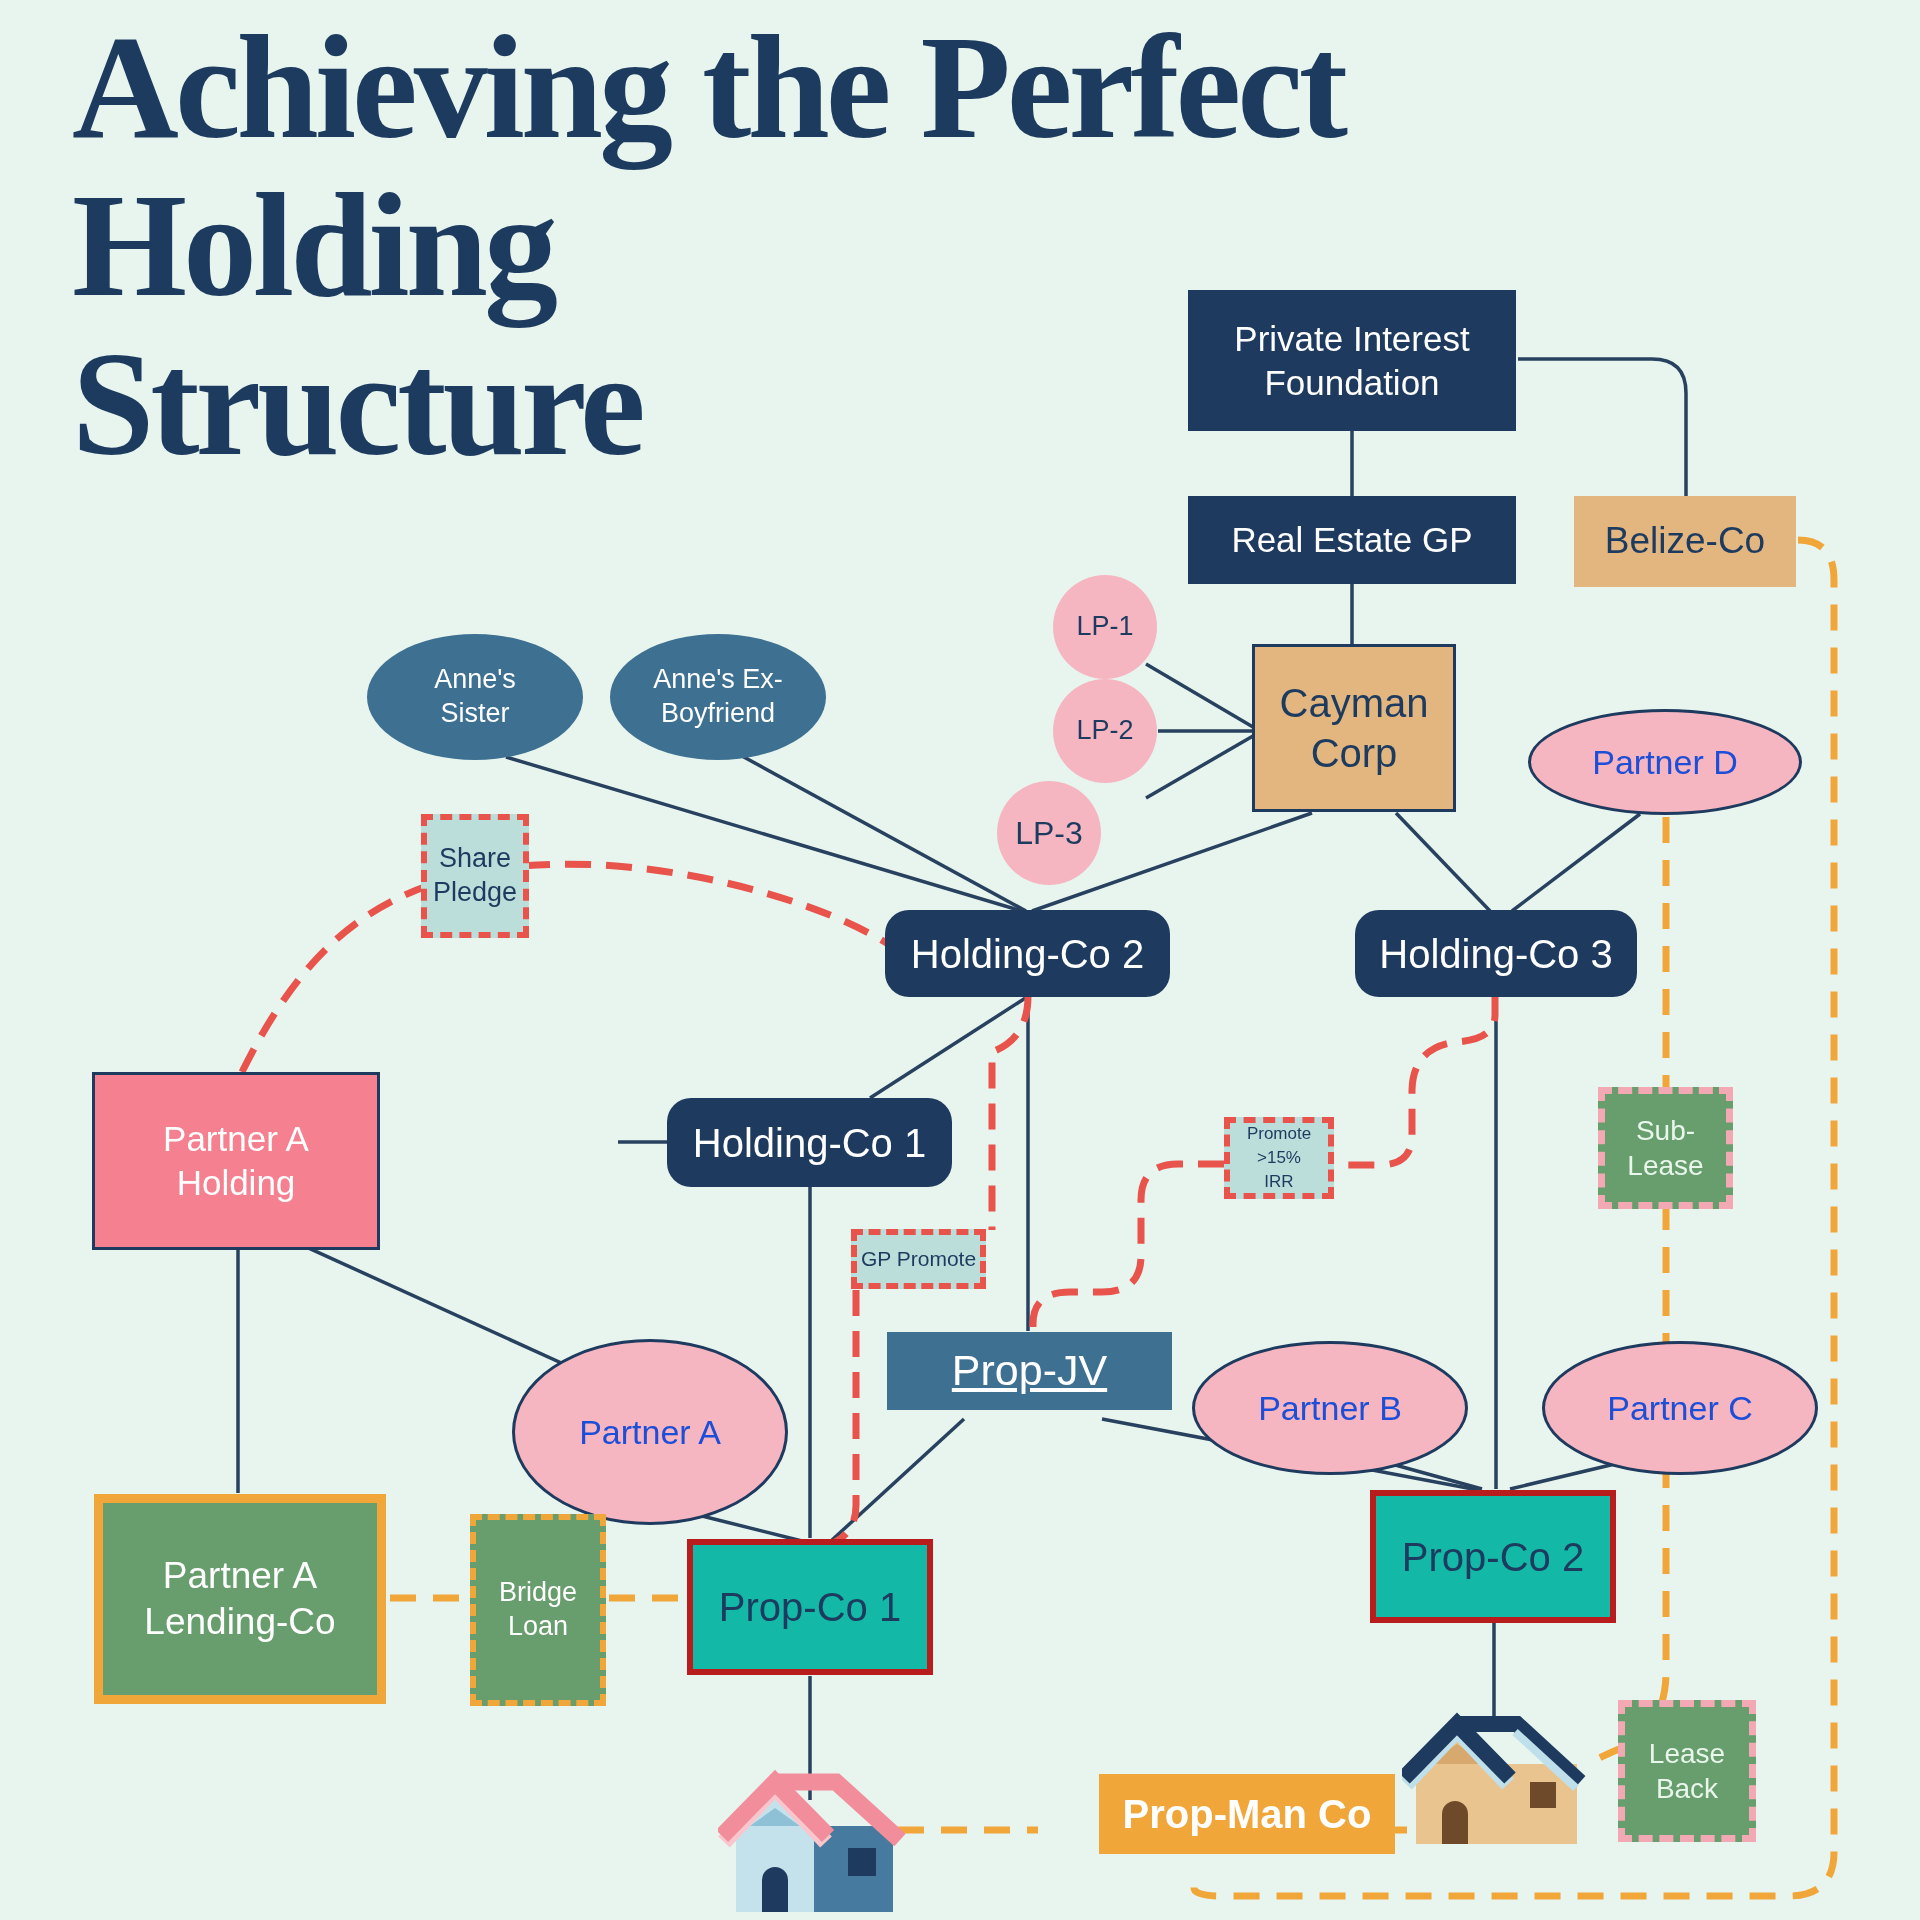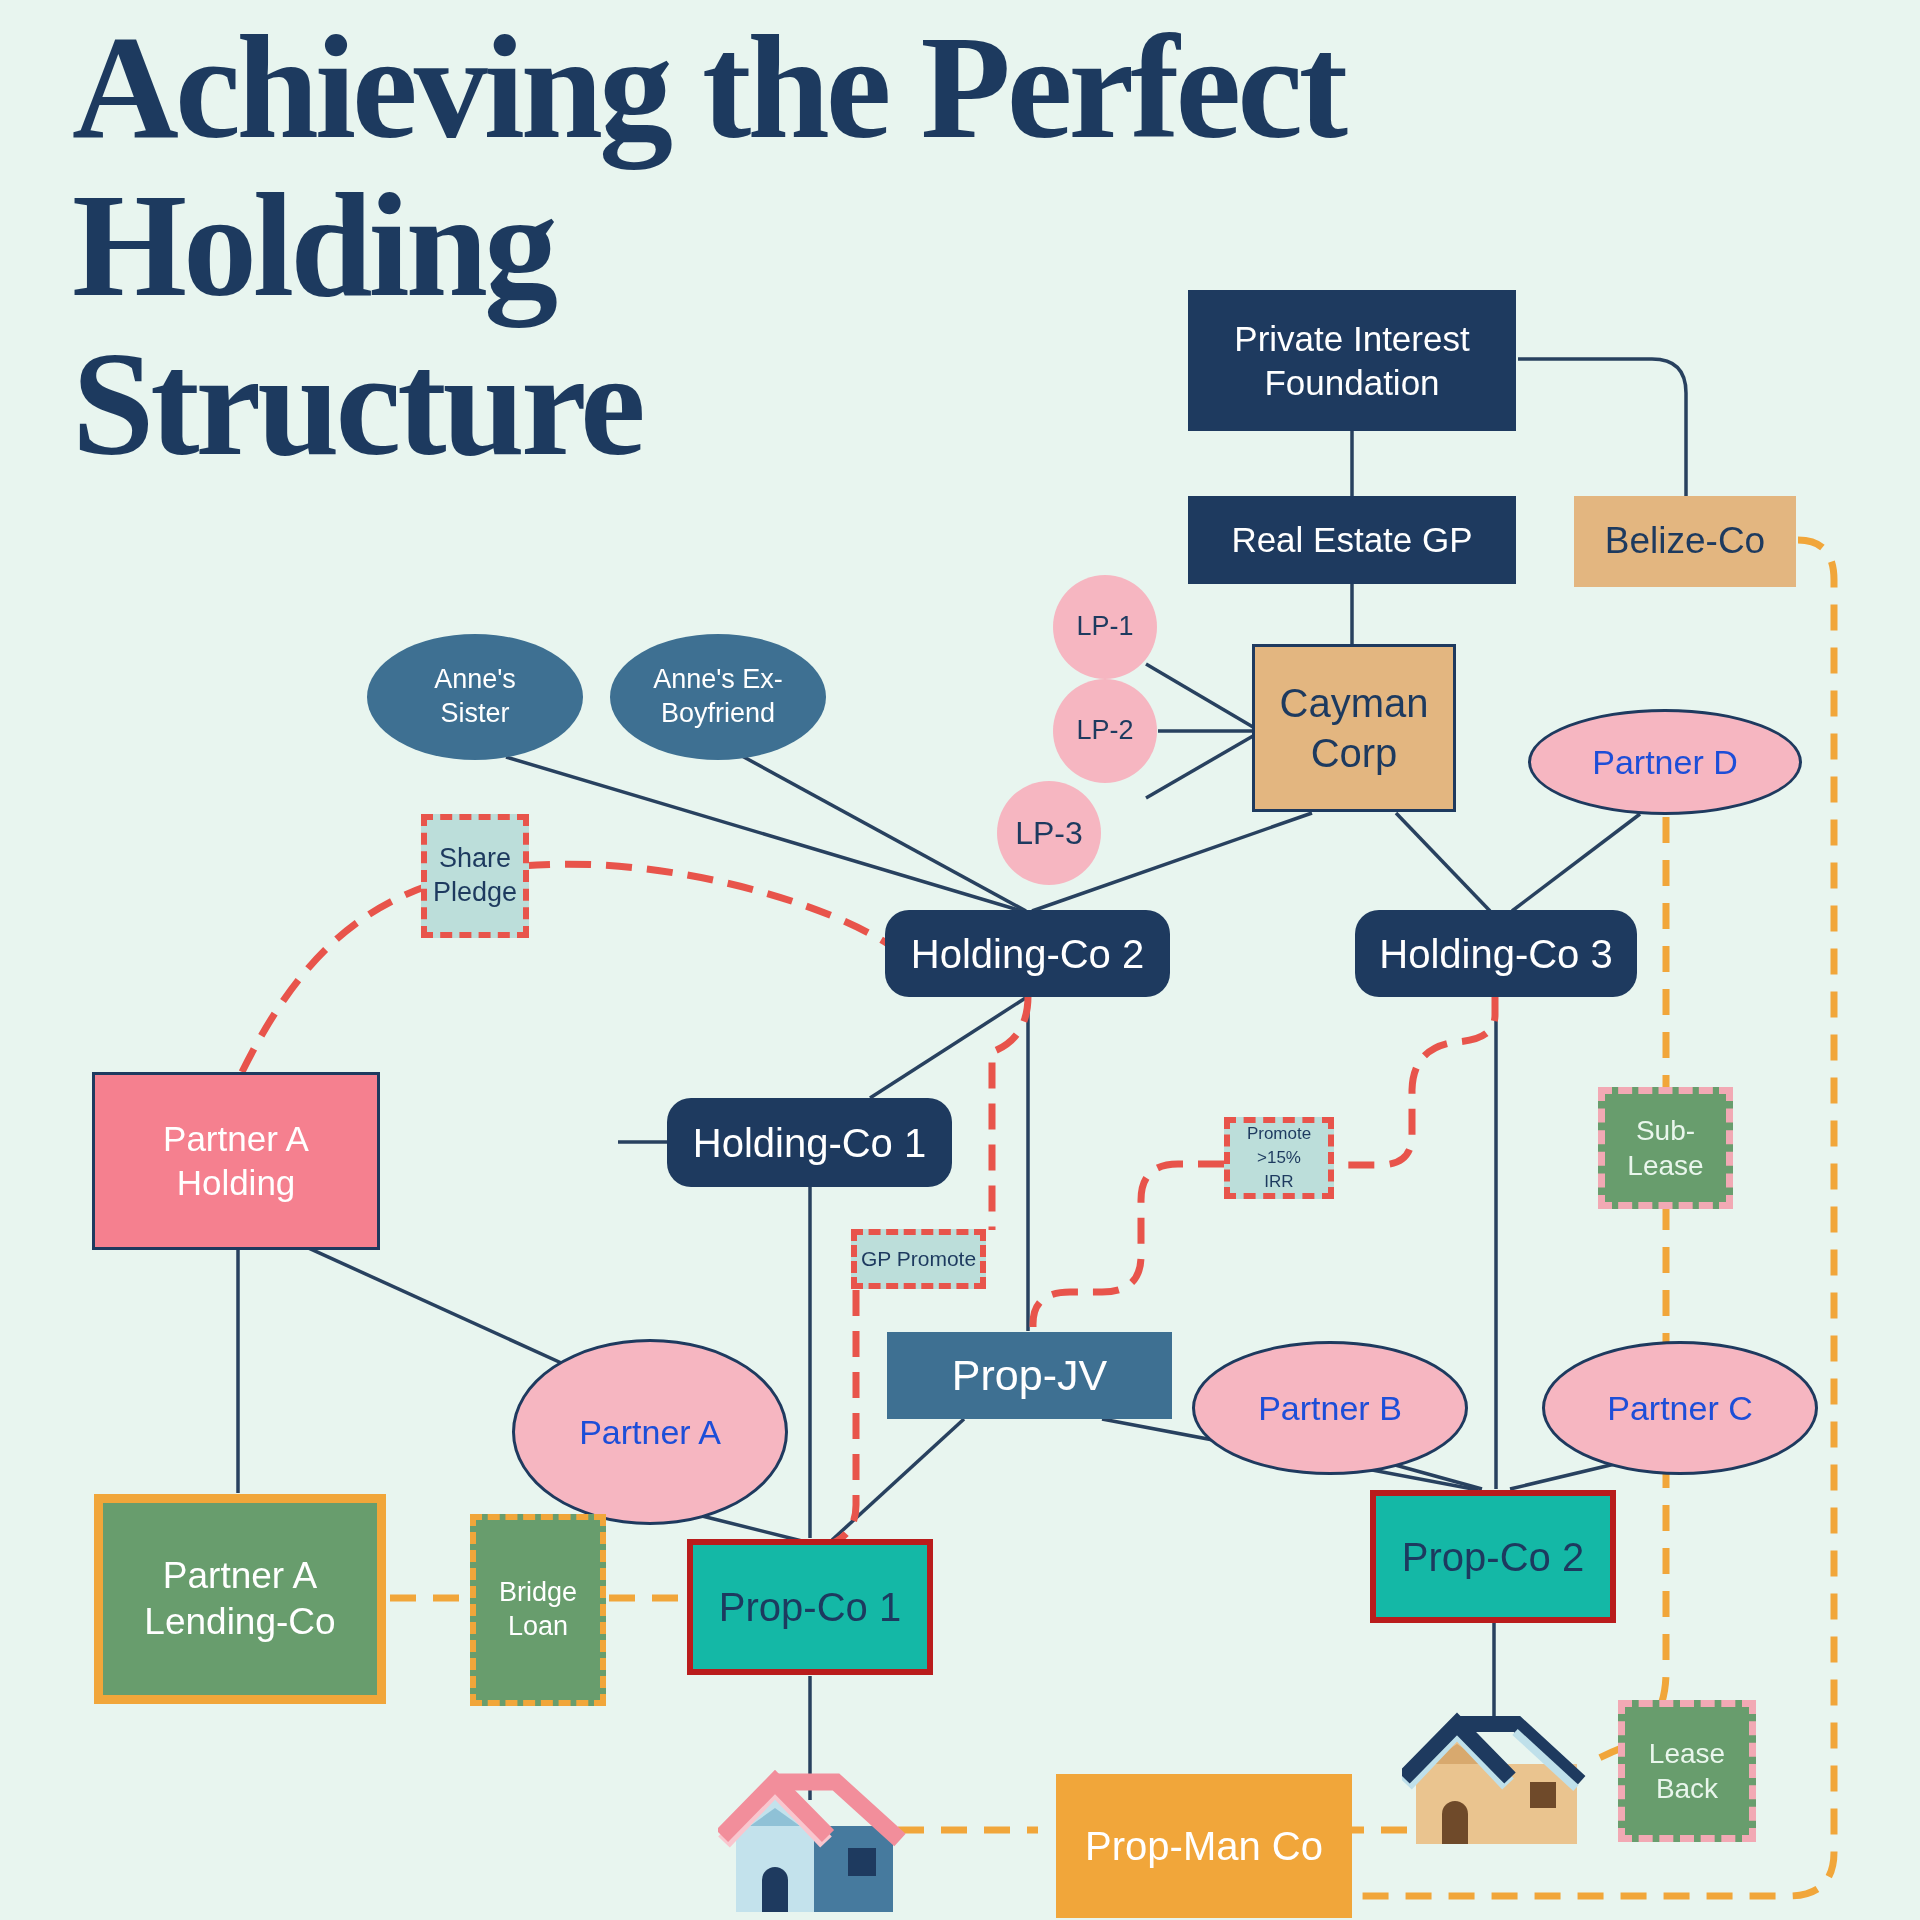--- a/index.html
+++ b/index.html
@@ -124,34 +124,34 @@
   <div class="node navy-round" style="left:667px;top:1098px;width:285px;height:89px;font-size:40px;">Holding-Co 1</div>
 
   <div class="node teal-reddash" style="left:1224px;top:1117px;width:110px;height:82px;font-size:17px;line-height:1.4;padding:0 14px;">Promote &gt;15% IRR</div>
 
   <div class="node green-pinkdash" style="left:1598px;top:1087px;width:135px;height:122px;font-size:28px;padding:0 18px;">Sub-Lease</div>
 
   <div class="node teal-reddash" style="left:851px;top:1229px;width:135px;height:60px;font-size:21px;">GP Promote</div>
 
   <div class="node pink-ellipse" style="left:512px;top:1339px;width:276px;height:186px;font-size:34px;">Partner A</div>
 
-  <div class="node steel" style="left:887px;top:1332px;width:285px;height:87px;font-size:43px;">Prop-JV</div>
+  <div class="node steel" style="left:887px;top:1332px;width:285px;height:78px;font-size:43px;text-decoration:underline;">Prop-JV</div>
 
   <div class="node pink-ellipse" style="left:1192px;top:1341px;width:276px;height:134px;font-size:34px;">Partner B</div>
   <div class="node pink-ellipse" style="left:1542px;top:1341px;width:276px;height:134px;font-size:34px;">Partner C</div>
 
   <div class="node green-orangesolid" style="left:94px;top:1494px;width:292px;height:210px;font-size:37px;padding:0 40px;">Partner A Lending-Co</div>
 
   <div class="node green-orangedash" style="left:470px;top:1514px;width:136px;height:192px;font-size:27px;padding:0 24px;">Bridge Loan</div>
 
   <div class="node propco" style="left:687px;top:1539px;width:246px;height:136px;font-size:40px;">Prop-Co 1</div>
 
   <div class="node propco" style="left:1370px;top:1490px;width:246px;height:133px;font-size:40px;">Prop-Co 2</div>
 
-  <div class="node orange-box" style="left:1056px;top:1774px;width:296px;height:144px;font-size:40px;">Prop-Man Co</div>
+  <div class="node orange-box" style="left:1099px;top:1774px;width:296px;height:80px;font-size:40px;font-weight:bold;">Prop-Man Co</div>
 
   <div class="node green-pinkdash" style="left:1618px;top:1700px;width:138px;height:142px;font-size:28px;padding:0 20px;">Lease Back</div>
 
   <svg class="house" style="left:718px;top:1746px;" width="190" height="170" viewBox="0 0 190 170">
     <rect x="95" y="80" width="80" height="86" fill="#467a9e"></rect>
     <rect x="130" y="102" width="28" height="28" fill="#1e3a5f"></rect>
     <polygon points="18,166 18,80 57,44 96,80 96,166" fill="#c3e2ec"></polygon>
     <polygon points="57,62 82,80 32,80" fill="#8fc1d6"></polygon>
     <path d="M44,166 v-32 a13,13 0 0 1 26,0 v32 z" fill="#1e3a5f"></path>
     <polyline points="6,96 57,42 108,96" fill="none" stroke="#f9c6ce" stroke-width="16"></polyline>

